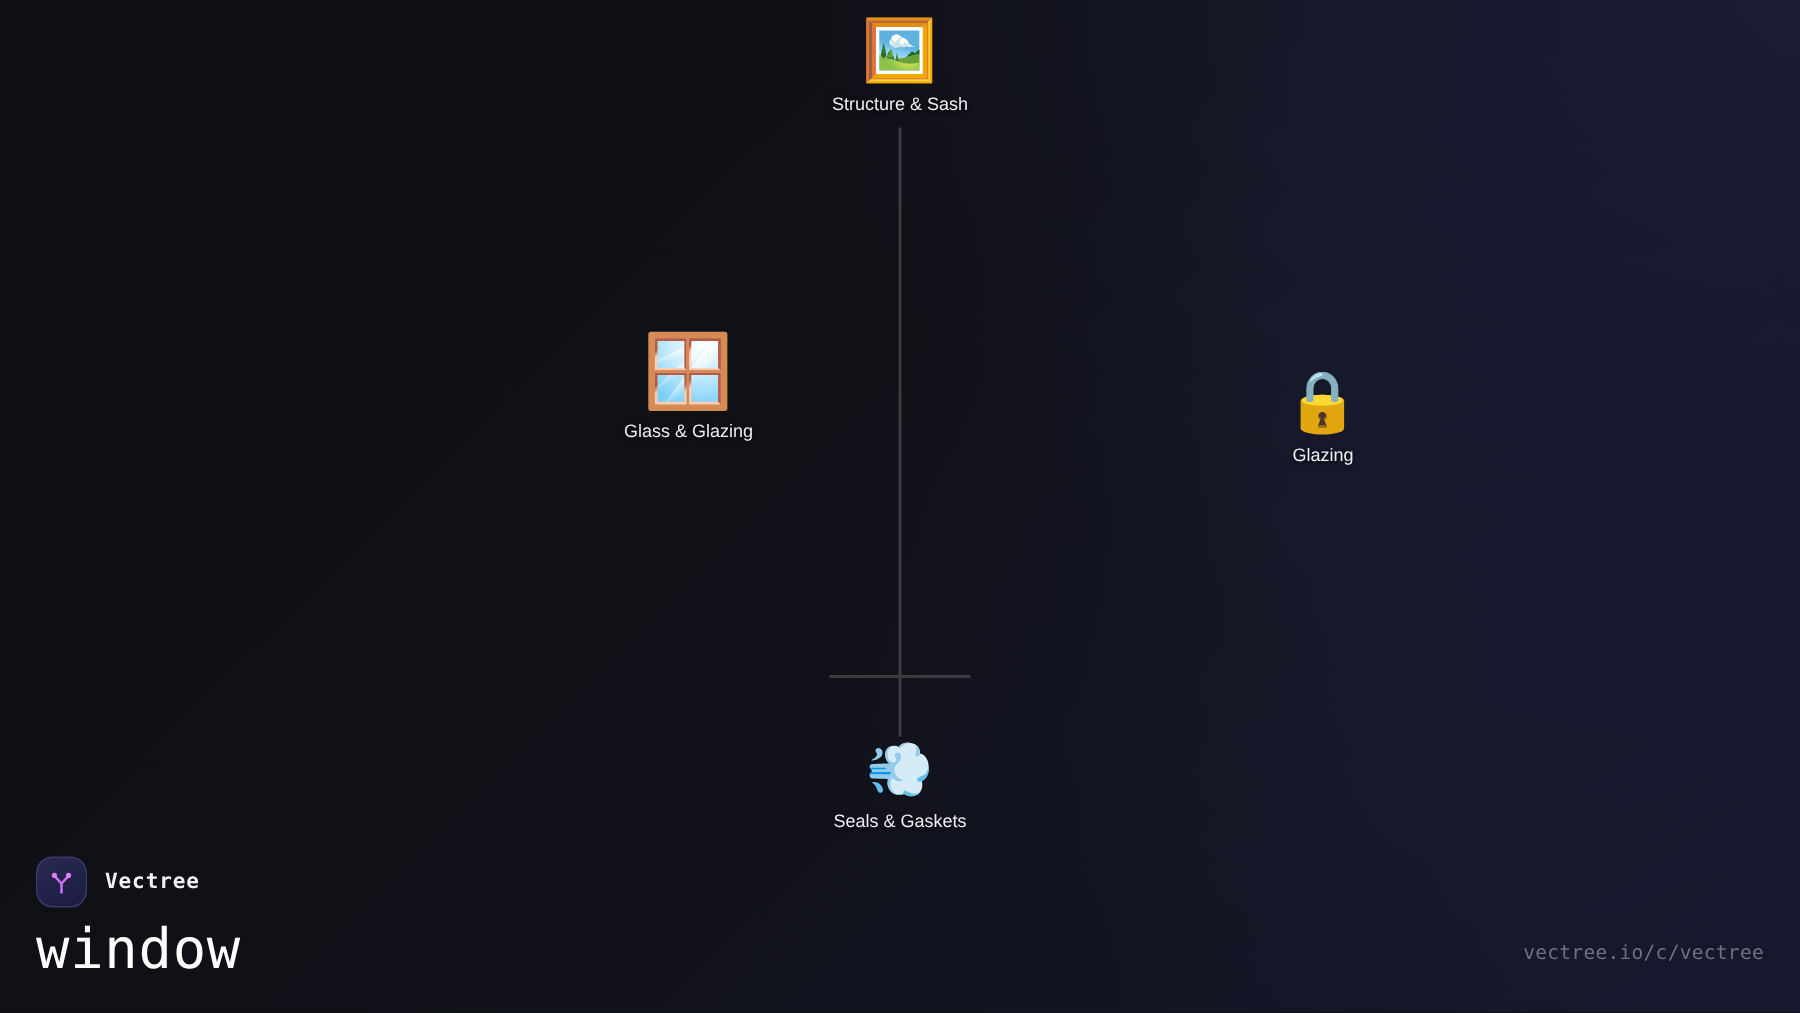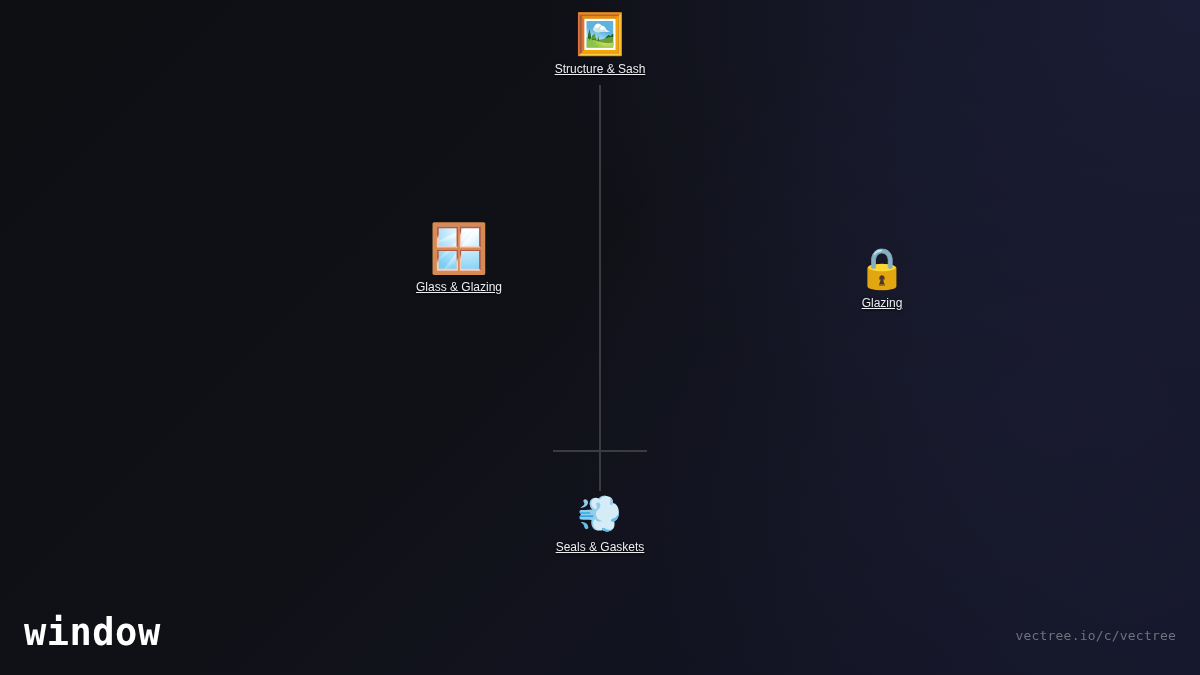--- a/index.html
+++ b/index.html
@@ -57,21 +57,20 @@
 
   .node-label {
     margin-top: 8px;
     font-family: "Liberation Sans", sans-serif;
     font-size: 12px;
     line-height: 14px;
     color: #eceef2;
     white-space: nowrap;
     text-align: center;
     text-shadow: 0 1px 3px rgba(0,0,0,0.85);
-    text-decoration: underline;
   }
 
   
   #node-structure { left: 600px; top: 14px; }
   #node-structure .node-icon { font-size: 40px; }
 
   #node-glass { left: 459px; top: 224px; }
   #node-glass .node-icon { font-size: 48px; }
 
   #node-hardware { left: 882px; top: 248px; }
@@ -112,21 +111,21 @@
     font-family: "DejaVu Sans Mono", monospace;
     font-size: 14px;
     font-weight: bold;
     letter-spacing: 0.6px;
     color: #f2f3f7;
   }
 
   #page-title {
     font-family: "DejaVu Sans Mono", monospace;
     font-size: 37px;
-    font-weight: bold;
+    font-weight: normal;
     letter-spacing: 0.5px;
     line-height: 44px;
     color: #ffffff;
   }
 
   
   #site-url {
     position: absolute;
     right: 24px;
     bottom: 32px;
@@ -160,18 +159,32 @@
     <span class="node-icon">🔒</span>
     <span class="node-label">Glazing</span>
   </div>
 
   <div class="node" id="node-seals">
     <span class="node-icon">💨</span>
     <span class="node-label">Seals &amp; Gaskets</span>
   </div>
 
   <div id="branding">
+    <div id="brand-row">
+      <div id="brand-logo">
+        <svg width="20" height="20" viewBox="0 0 20 20" aria-hidden="true">
+          <g stroke="#d16cf0" stroke-width="1.7" stroke-linecap="round" fill="none">
+            <path d="M10 17 L10 11"></path>
+            <path d="M10 11 L5.6 6.2"></path>
+            <path d="M10 11 L14.4 6.2"></path>
+          </g>
+          <circle cx="5.3" cy="5.6" r="1.7" fill="#e07ef5"></circle>
+          <circle cx="14.7" cy="5.6" r="1.7" fill="#e07ef5"></circle>
+        </svg>
+      </div>
+      <span id="brand-name">Vectree</span>
+    </div>
     <div id="page-title">window</div>
   </div>
 
   <div id="site-url">vectree.io/c/vectree</div>
 
 </div>
 
 </body></html>

